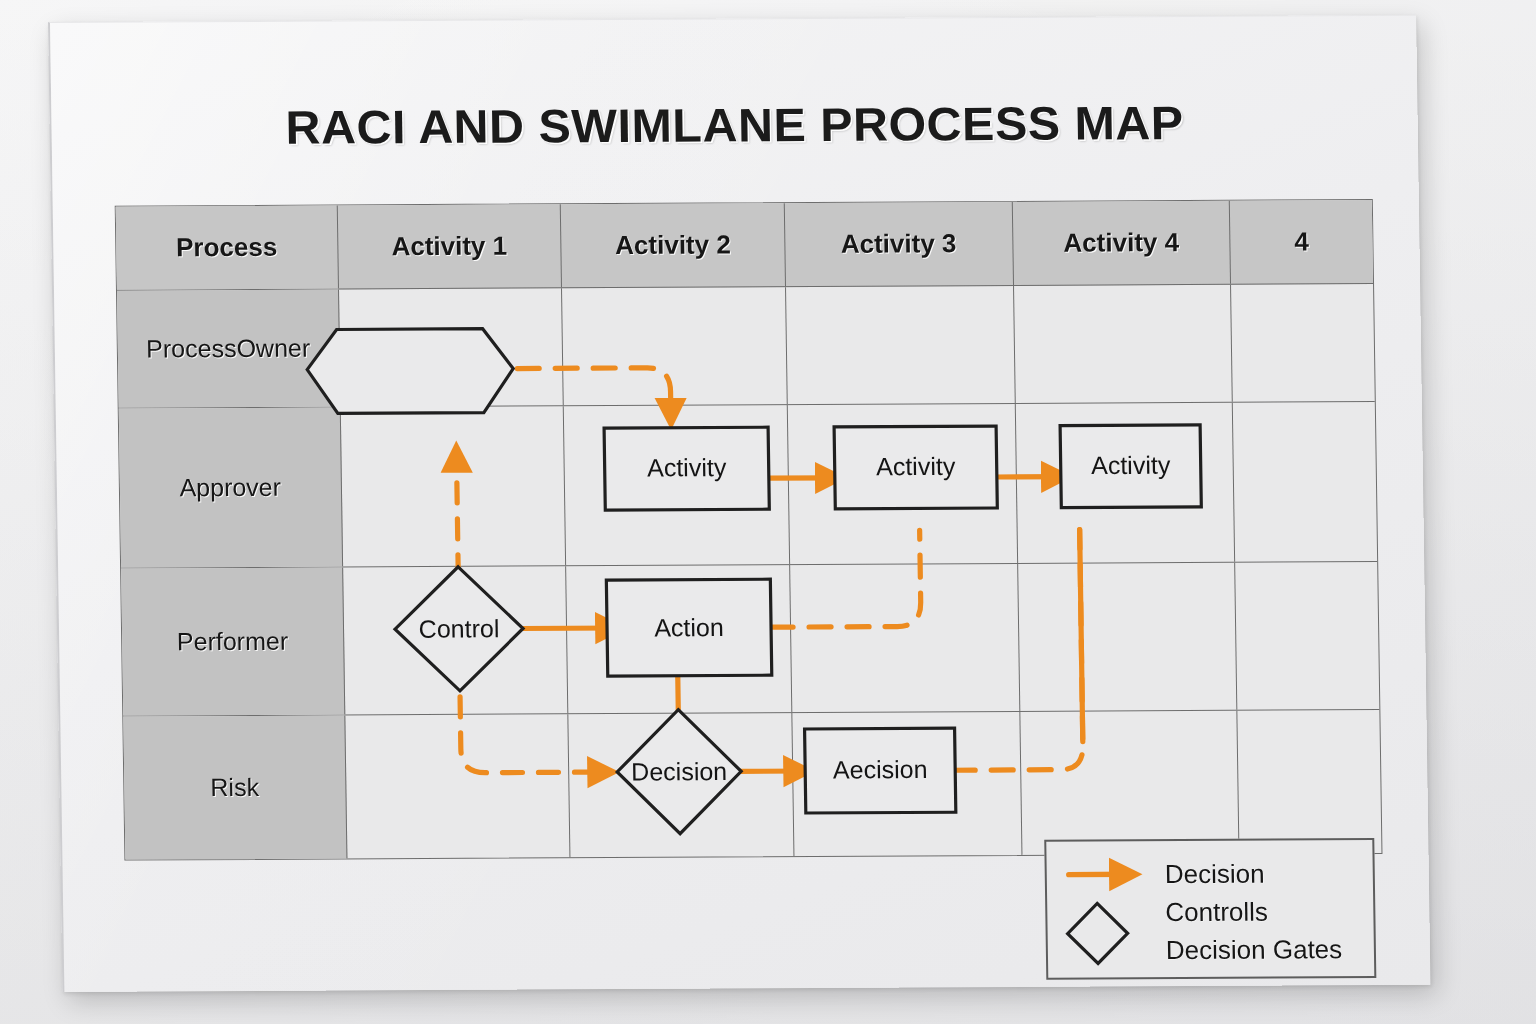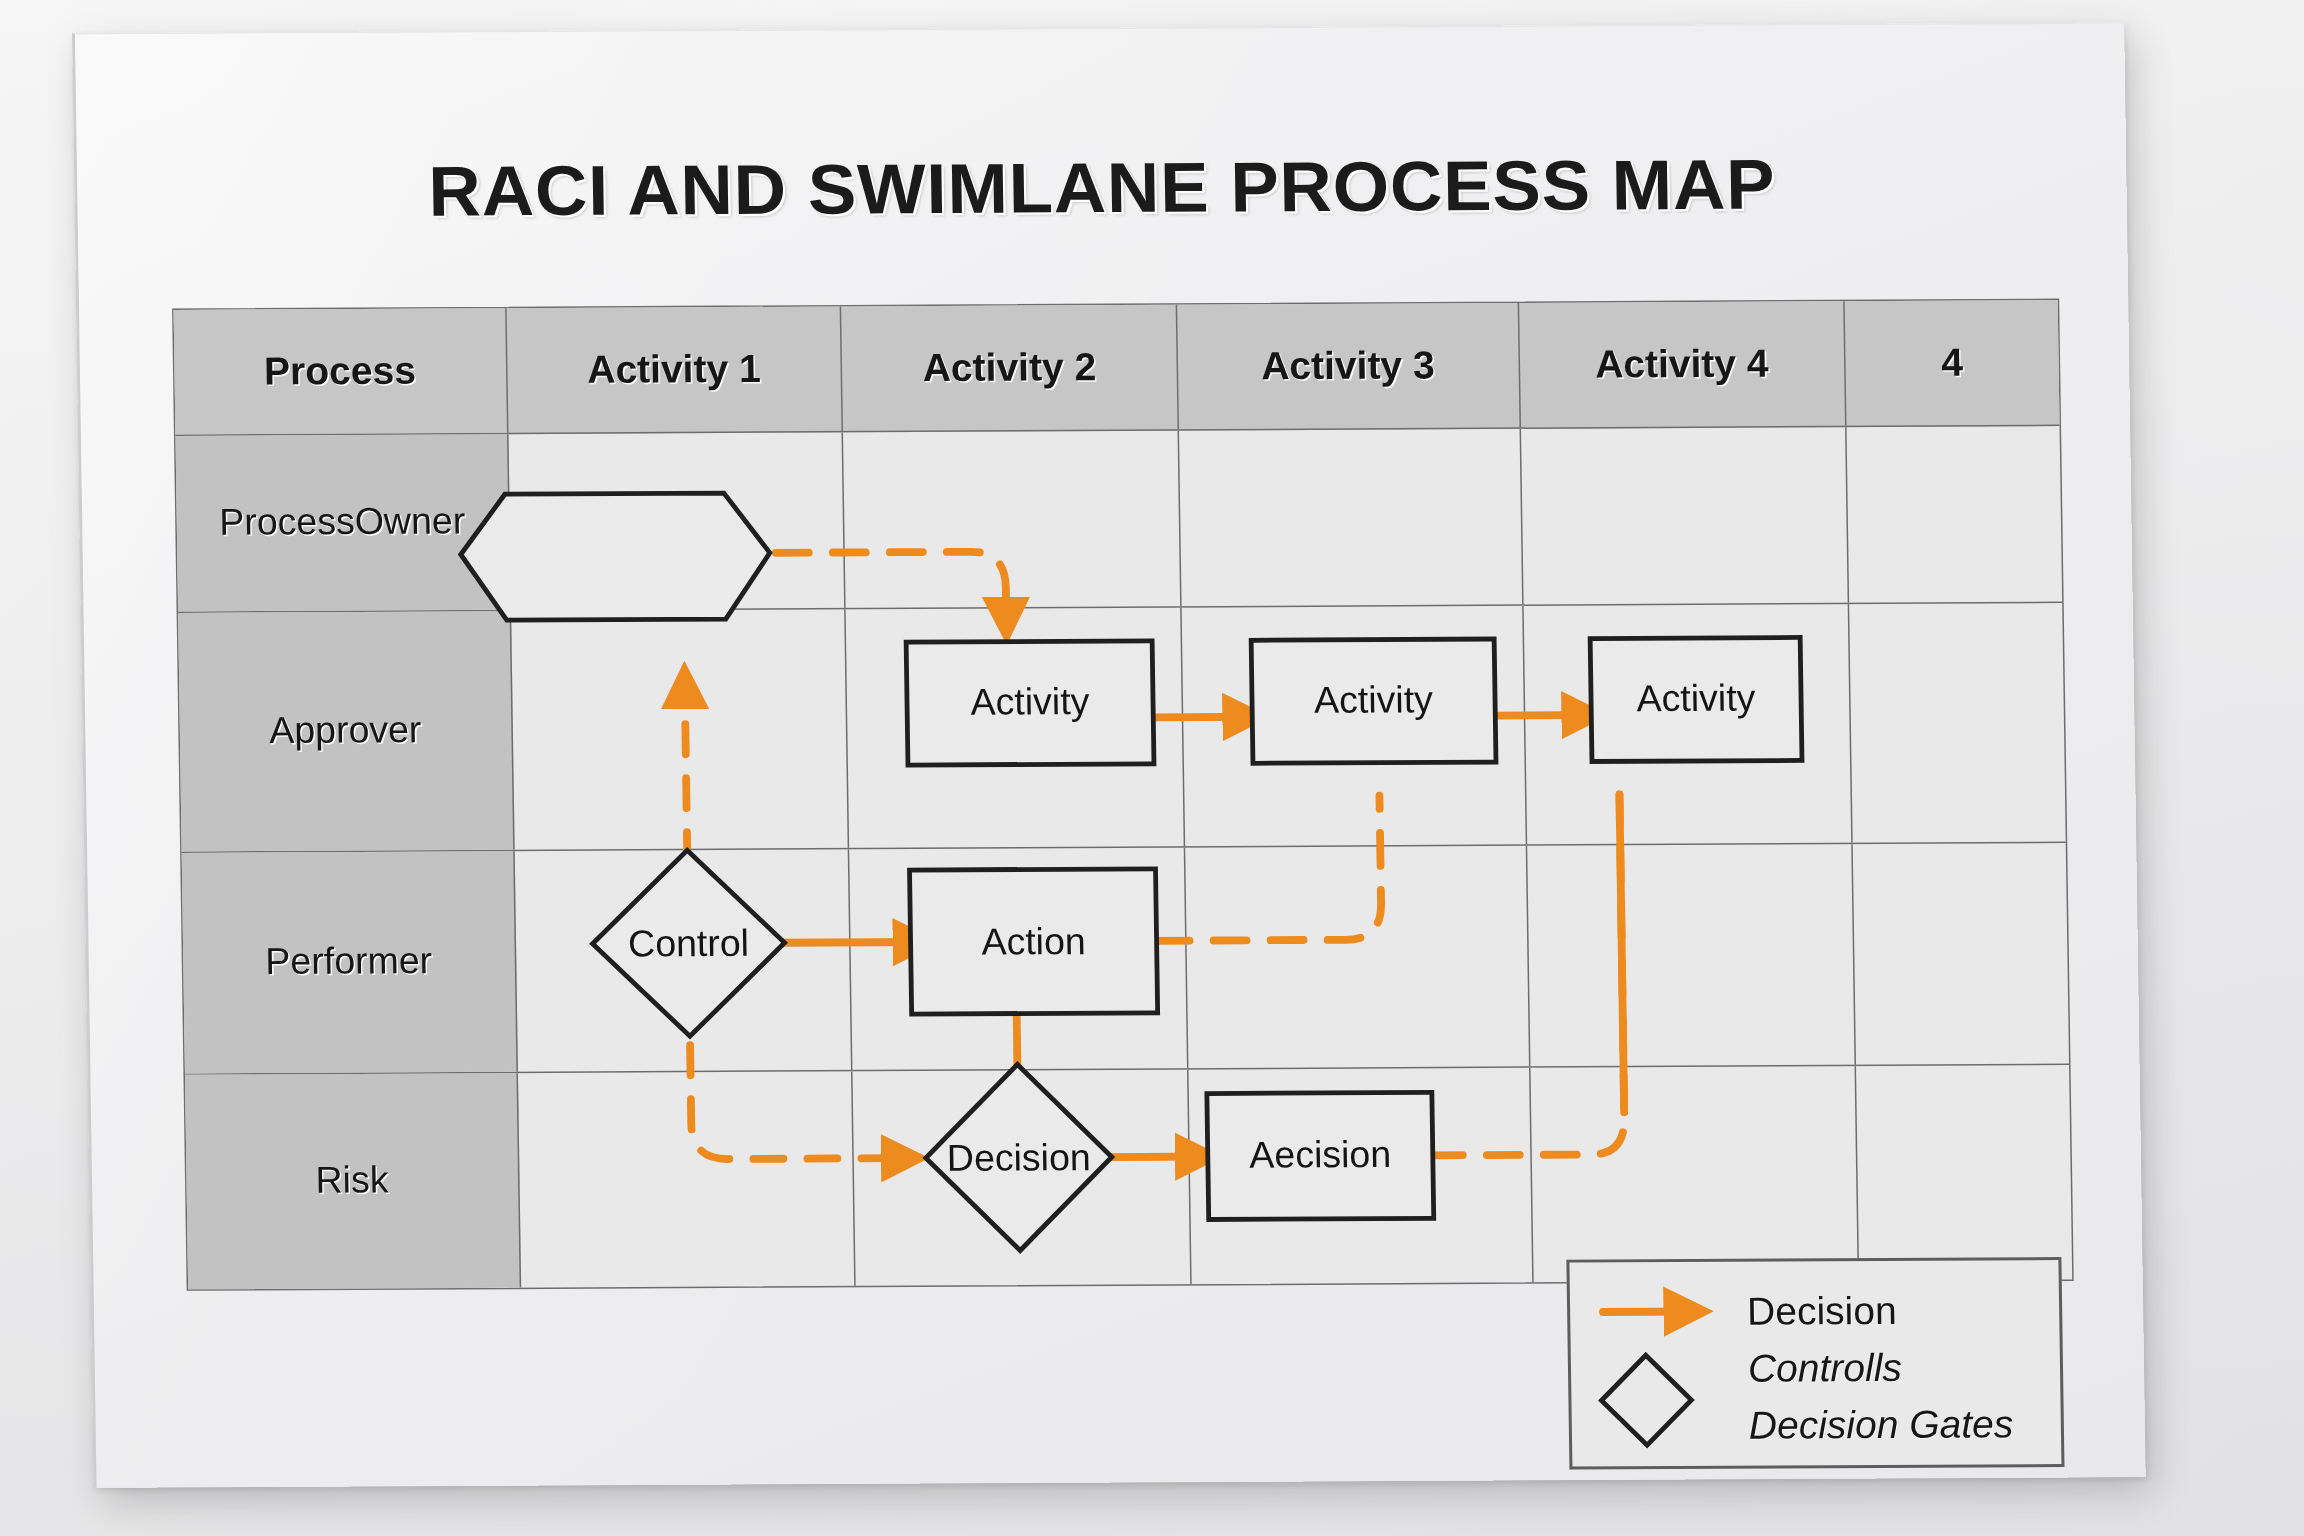--- a/index.html
+++ b/index.html
@@ -108,22 +108,22 @@
     border: 2px solid #5d5d5d;
   }
   #legend-rows { position: absolute; left: 0; top: 0; width: 100%; height: 100%; }
   .legend-text {
     position: absolute; left: 118px;
     font-size: 26px; color: #161616;
     white-space: nowrap;
     text-shadow: 0.5px 0.5px 0 rgba(255,255,255,0.8);
   }
   #legend-label-0 { top: 18px; }
-  #legend-label-1 { top: 56px; font-style: italic; }
-  #legend-label-2 { top: 94px; font-style: italic; }
+  #legend-label-1 { top: 56px; }
+  #legend-label-2 { top: 94px; }
   #legend-glyphs { position: absolute; left: 0; top: 0; }
 </style>
 </head>
 <body>
 
 <div id="wall-vignette"></div>
 
 <div id="poster">
 
   <div id="poster-sheen"></div>

